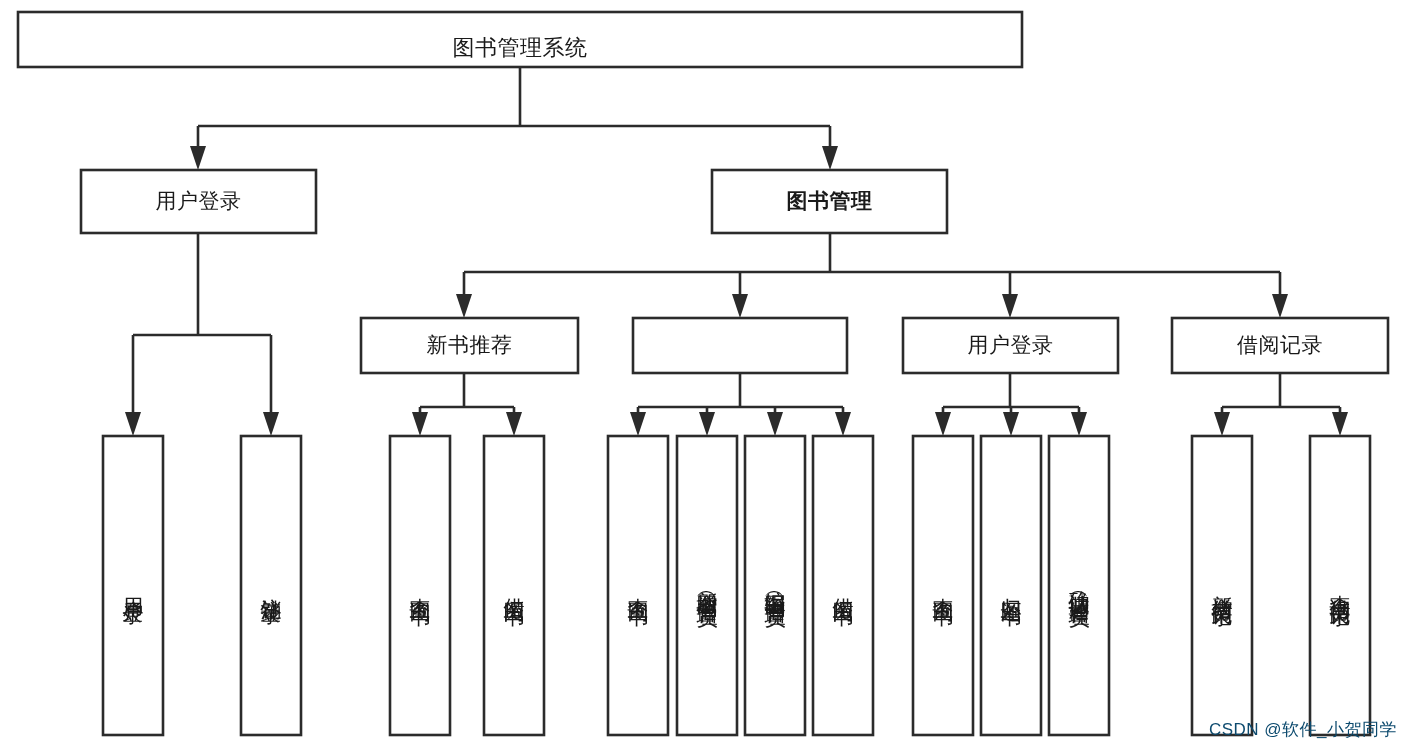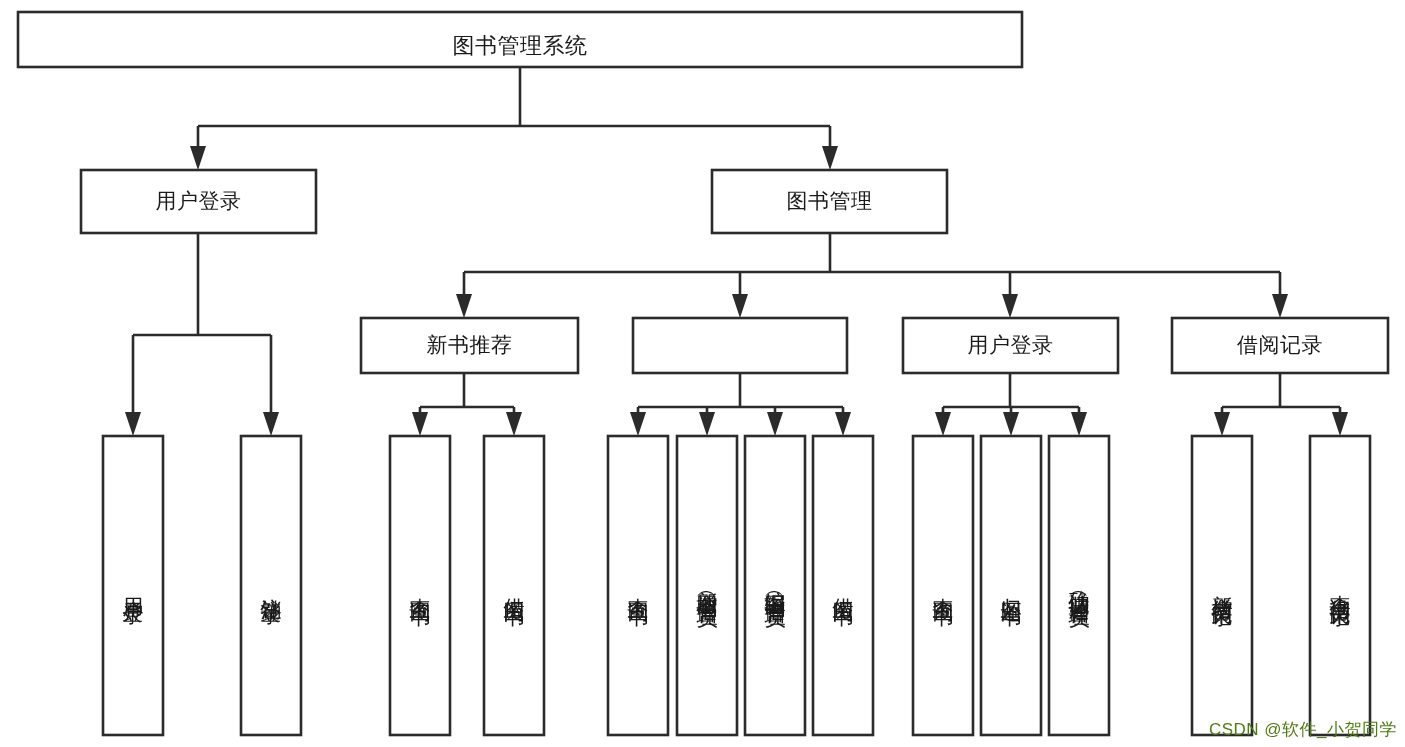--- a/index.html
+++ b/index.html
@@ -75,21 +75,21 @@
     letter-spacing: 2.5px;
     writing-mode: vertical-rl;
     text-orientation: upright;
     white-space: nowrap;
     pointer-events: none;
   }
   .watermark {
     position: absolute;
     right: 8px;
     bottom: 6px;
-    color: #4d7c0f;
+    color: #0c4a6e;
     font-size: 17px;
     font-family: "Liberation Sans", "DejaVu Sans", sans-serif;
     letter-spacing: 0.5px;
     white-space: nowrap;
     pointer-events: none;
   }
 </style>
 </head>
 <body>
 
@@ -193,24 +193,24 @@
 
     <rect class="leaf-box" x="913" y="436" width="60" height="299"></rect>
     <rect class="leaf-box" x="981" y="436" width="60" height="299"></rect>
     <rect class="leaf-box" x="1049" y="436" width="60" height="299"></rect>
 
     <rect class="leaf-box" x="1192" y="436" width="60" height="299"></rect>
     <rect class="leaf-box" x="1310" y="436" width="60" height="299"></rect>
 
   </svg>
 
-  <div class="node-label root-label" style="left:18px; top:12px; width:1004px; height:72px;font-family:Liberation Mono, monospace;">图书管理系统</div>
+  <div class="node-label root-label" style="left:18px; top:12px; width:1004px; height:72px;">图书管理系统</div>
 
   <div class="node-label" style="left:81px; top:170px; width:235px; height:63px;">用户登录</div>
-  <div class="node-label" style="left:712px; top:170px; width:235px; height:63px;">图书管理</div>
+  <div class="node-label" style="left:712px; top:170px; width:235px; height:63px;font-weight:bold;">图书管理</div>
 
   <div class="node-label" style="left:361px; top:318px; width:217px; height:55px;">新书推荐</div>
   <div class="node-label" style="left:903px; top:318px; width:215px; height:55px;">用户登录</div>
   <div class="node-label" style="left:1172px; top:318px; width:216px; height:55px;border-radius:24px;">借阅记录</div>
 
   <div class="leaf-label" style="left:103px; top:436px; width:60px; height:299px;">用户登录</div>
   <div class="leaf-label" style="left:241px; top:436px; width:60px; height:299px;">注销登录</div>
 
   <div class="leaf-label" style="left:390px; top:436px; width:60px; height:299px;">查询图书</div>
   <div class="leaf-label" style="left:484px; top:436px; width:60px; height:299px;">借阅图书</div>

